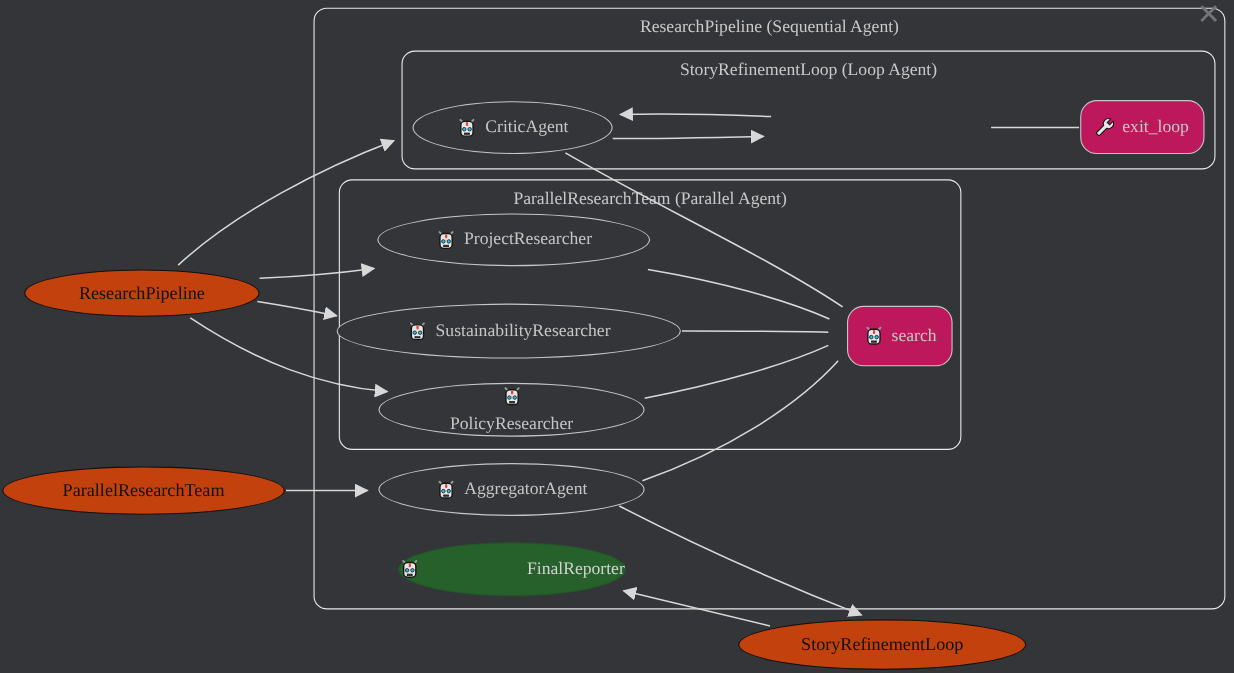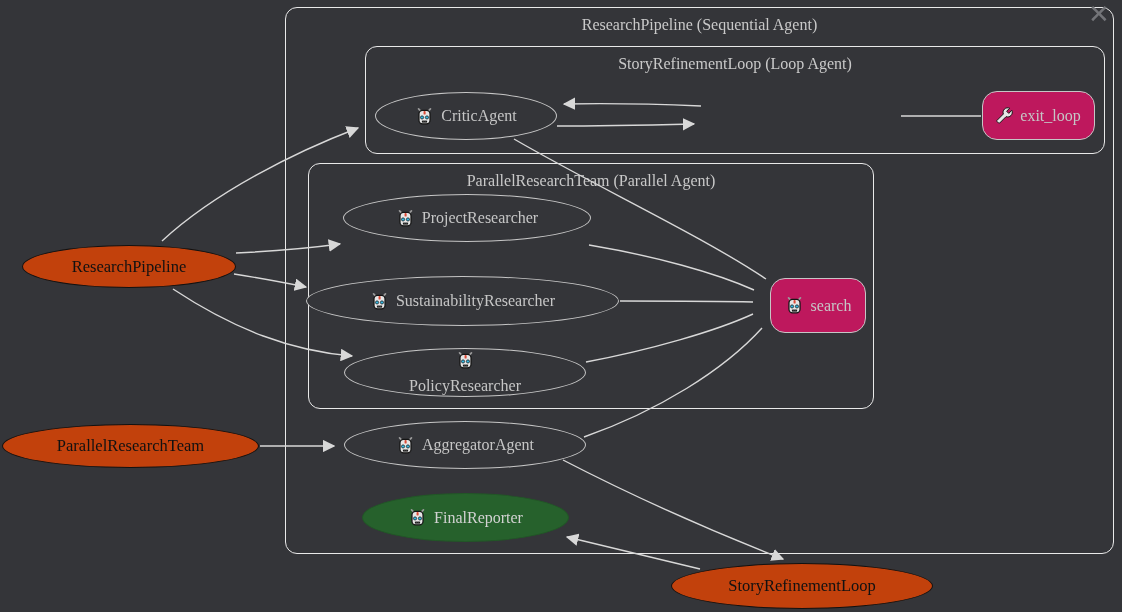--- a/index.html
+++ b/index.html
@@ -7,21 +7,21 @@
   #canvas{position:relative;width:1122px;height:612px;background:#343539;}
   .container-box{position:absolute;border:1.5px solid #e9e9e9;border-radius:12px;background:transparent;text-decoration:underline;}
   .container-title{position:absolute;top:8px;left:0;right:0;text-align:center;color:#c9c9c9;
     font-size:16px;white-space:nowrap;}
   #edge-layer{position:absolute;left:0;top:0;width:1122px;height:612px;pointer-events:none;z-index:5;}
   .node{position:absolute;display:flex;align-items:center;justify-content:center;gap:7px;
     color:#c6c6c6;font-size:16px;white-space:nowrap;z-index:10;cursor:pointer;box-sizing:border-box;}
   .ellipse{border:1.4px solid #c6c6c6;border-radius:50%;background:#343539;}
   .roundbox{border:1.4px solid #c6c6c6;border-radius:15px;background:#be185d;}
   .proxy{border:1.4px solid #111111;border-radius:50%;background:#c2410c;color:#111111;font-size:16.5px;}
-  .final{background:#26612c;border:1.4px solid #225627;color:#d2d2d2;}
+  .final{background:#26612c;border:1.4px solid #225627;color:#d2d2d2;justify-content:space-between;}
   .icon{display:inline-flex;align-items:center;justify-content:center;line-height:0;}
   #close-btn{position:absolute;left:1088px;top:0px;color:#737478;font-size:26px;z-index:20;
     cursor:pointer;font-family:"DejaVu Sans",sans-serif;line-height:28px;}
 </style>
 </head>
 <body>
 
 <div id="canvas">
 
   <div class="container-box" style="left:285px;top:7px;width:827px;height:545px;">

